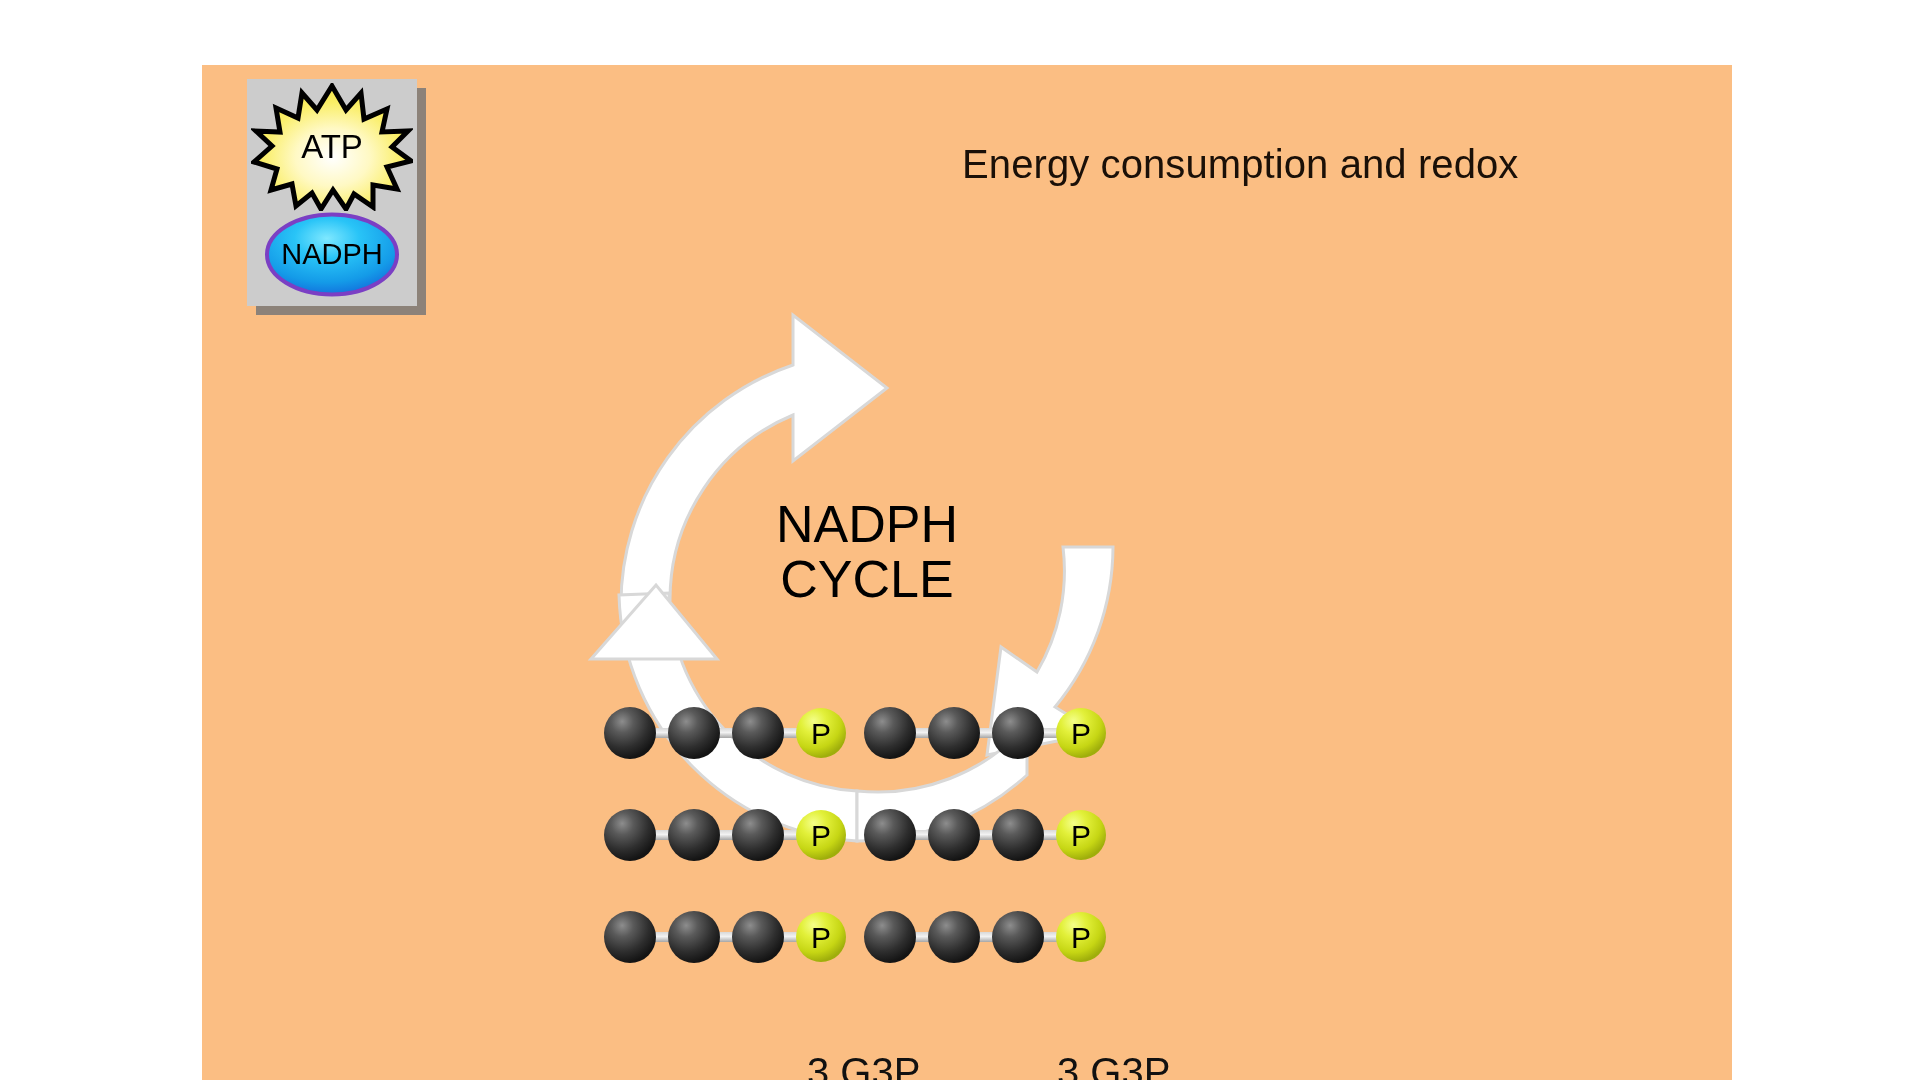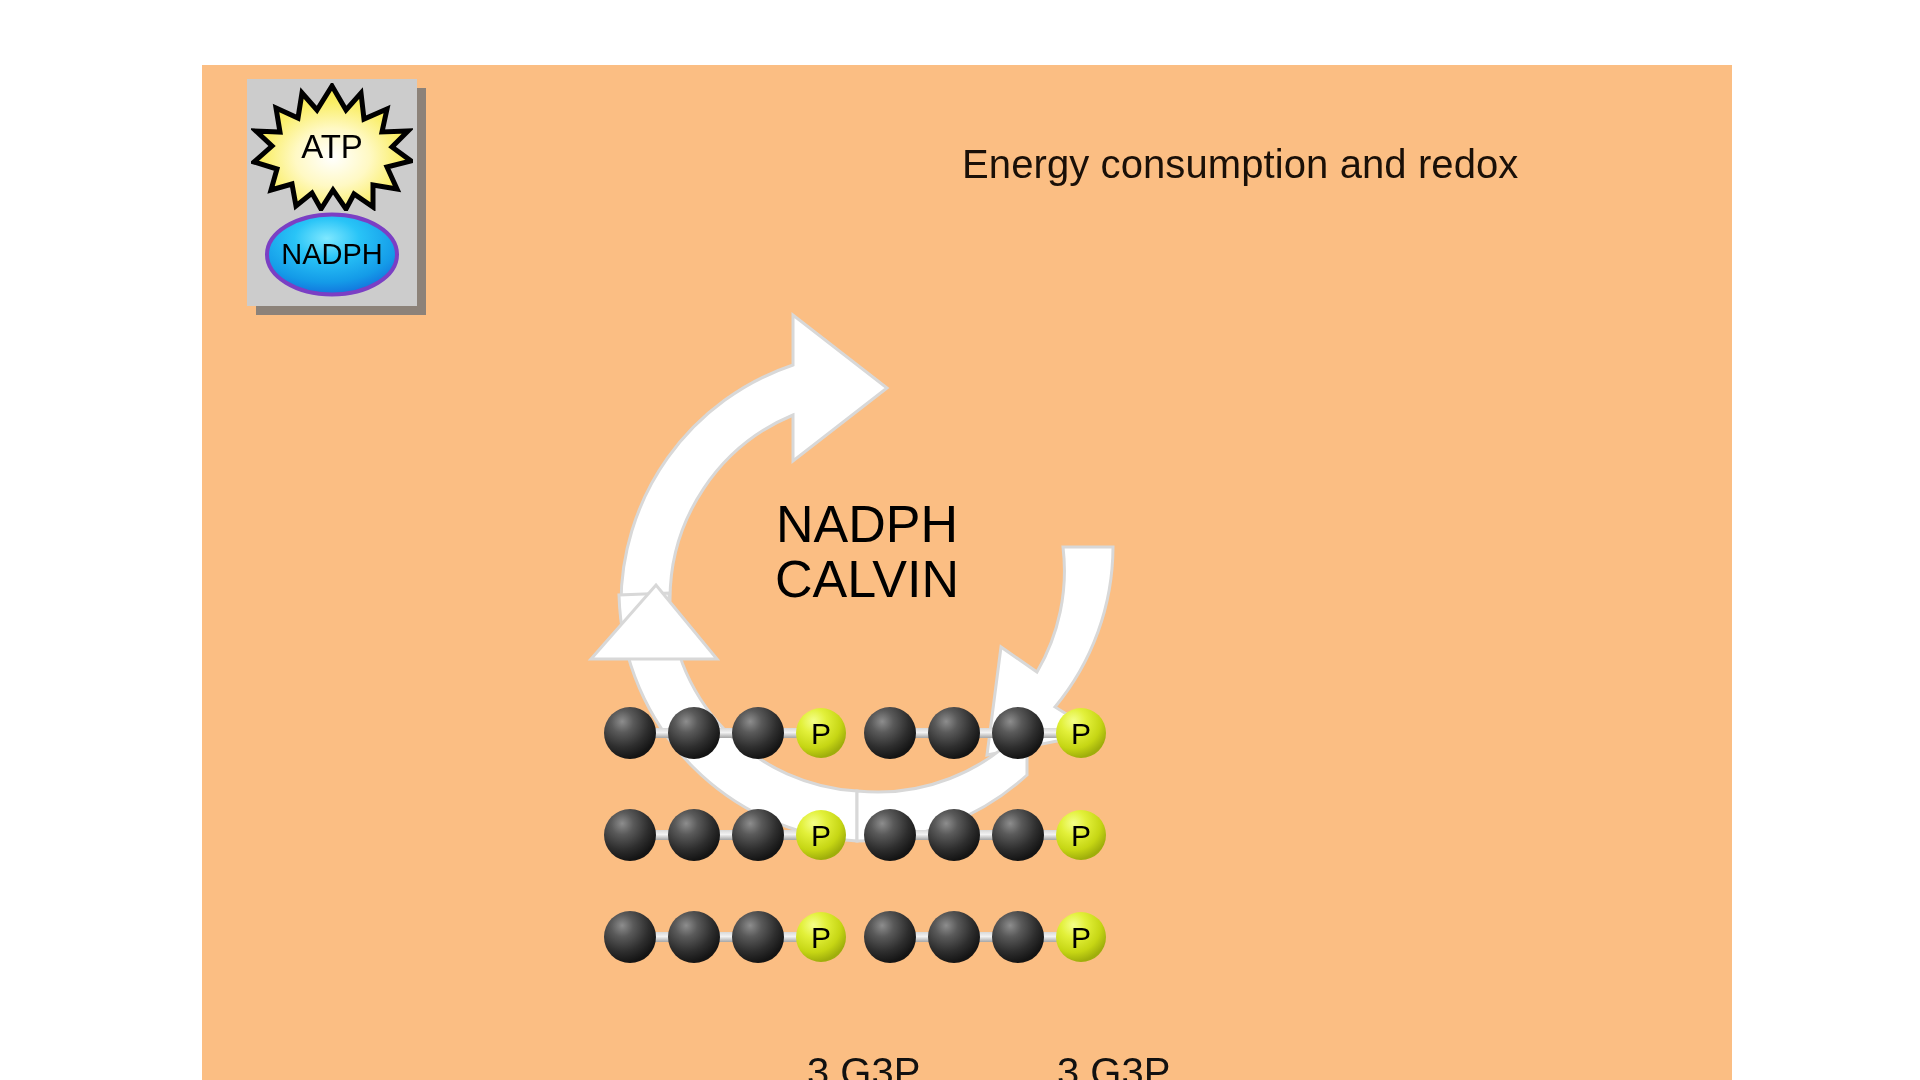--- a/index.html
+++ b/index.html
@@ -231,21 +231,21 @@
             L 160,404
             L 108,404
             Z"></path>
 
         </g>
       </svg>
     </div>
 
     <div id="cycle-label">
       <div>NADPH</div>
-      <div>CALVIN</div>
+      <div>CYCLE</div>
     </div>
 
     <div id="molecules">
       <svg viewBox="0 0 540 380" width="540" height="380">
         <defs>
           <radialGradient id="cGrad" cx="35%" cy="28%" r="72%">
             <stop offset="0%" stop-color="#8d8d8d"></stop>
             <stop offset="30%" stop-color="#5a5a5a"></stop>
             <stop offset="70%" stop-color="#2e2e2e"></stop>
             <stop offset="100%" stop-color="#141414"></stop>

